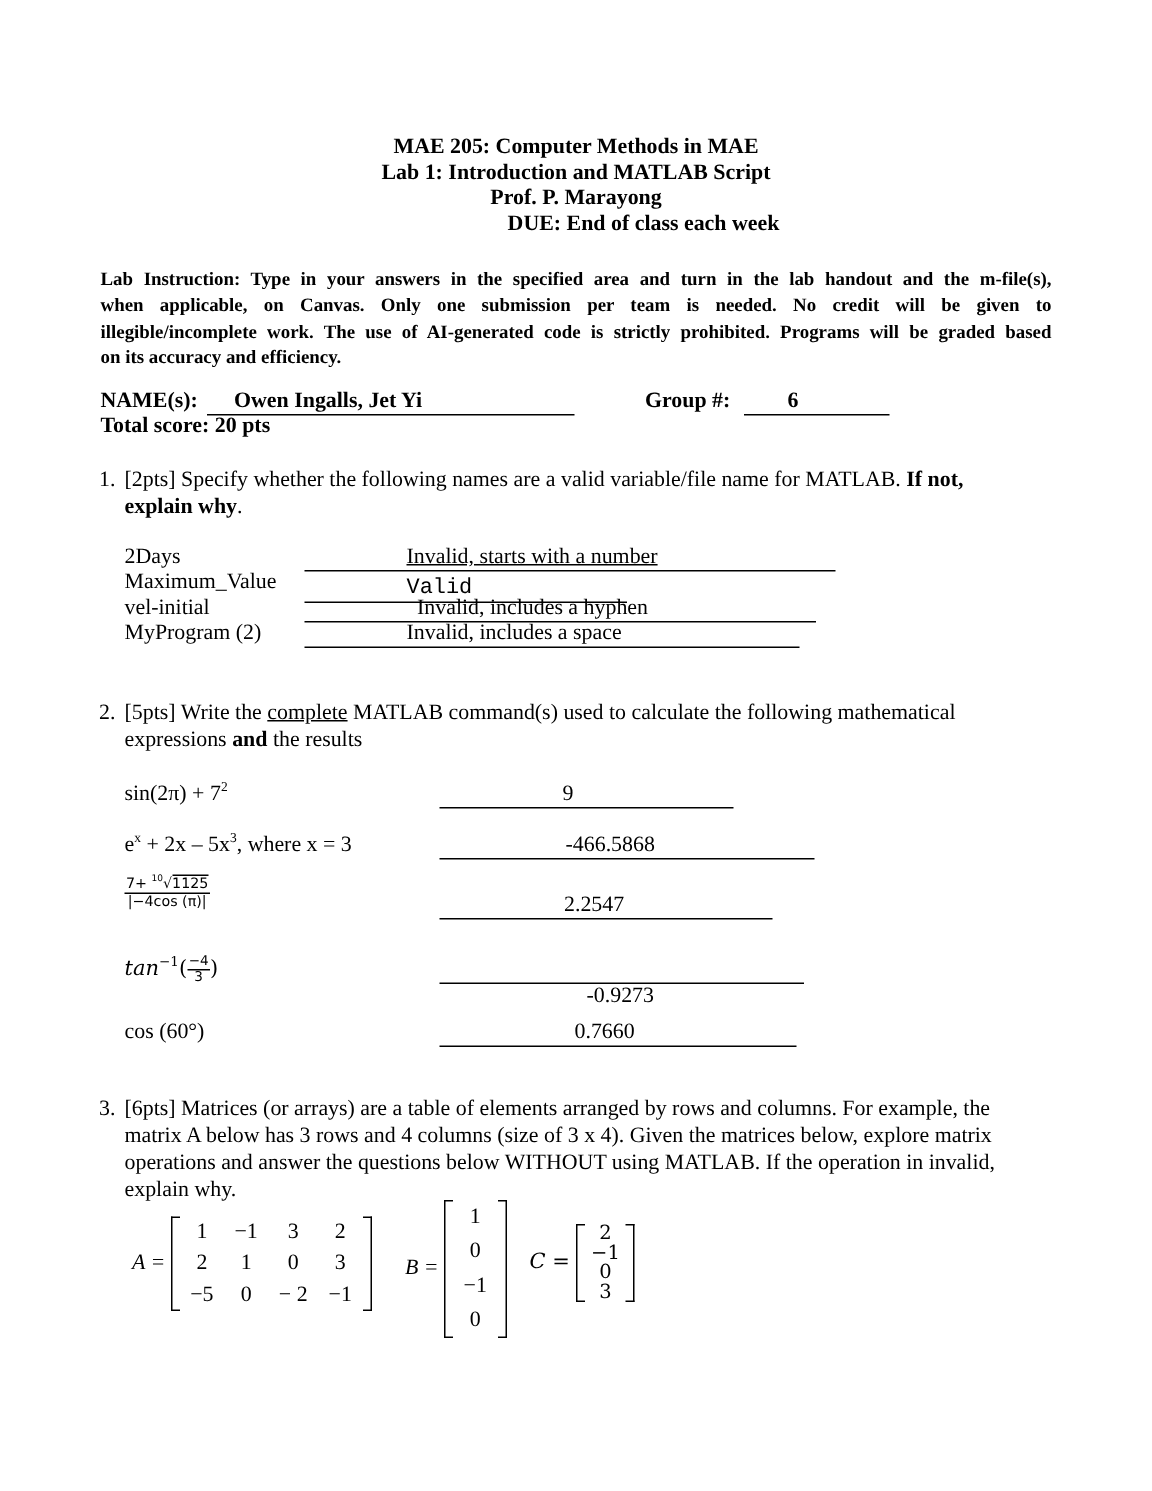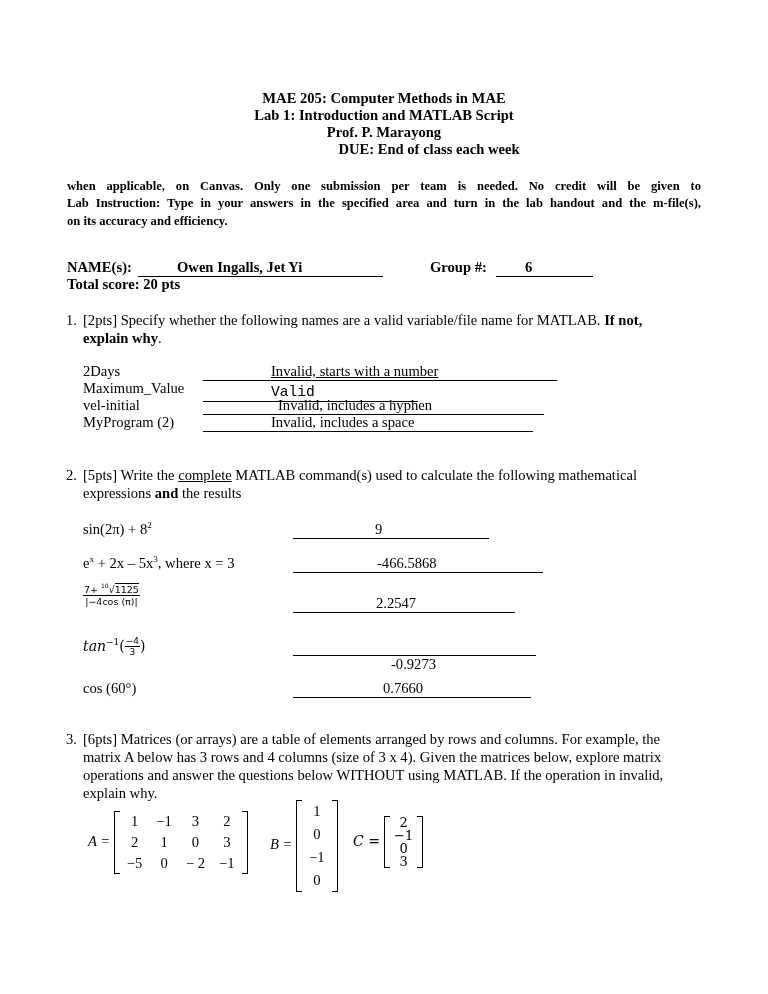--- a/index.html
+++ b/index.html
@@ -35,28 +35,29 @@
 </style>
 </head>
 <body>
 
 <div class="hdr" style="top:90px;">MAE 205: Computer Methods in MAE</div>
 <div class="hdr" style="top:107px;">Lab 1: Introduction and MATLAB Script</div>
 <div class="hdr" style="top:124px;">Prof. P. Marayong</div>
 <div class="hdr" style="top:141px;padding-left:45px;">DUE: End of class each week</div>
 
 <div class="instr" style="top:178px;">
+  <span class="line">Lab Instruction: Type in your answers in the specified area and turn in the lab handout and the m-file(s),</span>
   <span class="line">when applicable, on Canvas. Only one submission per team is needed. No credit will be given to</span>
-  <span class="line">Lab Instruction: Type in your answers in the specified area and turn in the lab handout and the m-file(s),</span>
+  <span class="line">illegible/incomplete work. The use of AI-generated code is strictly prohibited. Programs will be graded based</span>
   <span class="line last">on its accuracy and efficiency.</span>
 </div>
 
 <div class="abs b" style="left:67px; top:259px; font-size:14.6px;">NAME(s):</div>
 <div class="ans b" style="left:138px; top:259px; width:245px;">
-  <span style="left:39px;text-align:center;">Owen Ingalls, Jet Yi</span>
+  <span style="left:18px;text-align:center;">Owen Ingalls, Jet Yi</span>
 </div>
 <div class="abs b" style="left:430px; top:259px;">Group #:</div>
 <div class="ans b" style="left:496px; top:259px; width:97px;">
   <span style="left:29px;">6</span>
 </div>
 <div class="abs b" style="left:67px; top:276px;">Total score: 20 pts</div>
 
 <div class="abs" style="left:66px; top:312px;">1.</div>
 <div class="abs" style="left:83px; top:312px;">
   <span>[2pts] Specify whether the following names are a valid variable/file name for MATLAB.</span> <span class="b">If not,</span>
@@ -84,21 +85,21 @@
 
 <div class="abs" style="left:66px; top:467px;">2.</div>
 <div class="abs" style="left:83px; top:467px;">
   <span>[5pts] Write the</span> <span class="u">complete</span> <span>MATLAB command(s) used to calculate the following mathematical</span>
 </div>
 <div class="abs" style="left:83px; top:485px;">
   <span>expressions</span> <span class="b">and</span> <span>the results</span>
 </div>
 
 <div class="abs" style="left:83px; top:521px;">
-  <span>sin(2π) + 8</span><sup>2</sup>
+  <span>sin(2π) + 7</span><sup>2</sup>
 </div>
 <div class="ans" style="left:293px; top:521px; width:196px;">
   <span style="left:82px;">9</span>
 </div>
 
 <div class="abs" style="left:83px; top:555px;">
   <span>e</span><sup>x</sup><span> + 2x – 5x</span><sup>3</sup><span>, where x = 3</span>
 </div>
 <div class="ans" style="left:293px; top:555px; width:250px;">
   <span style="left:84px;">-466.5868</span>

